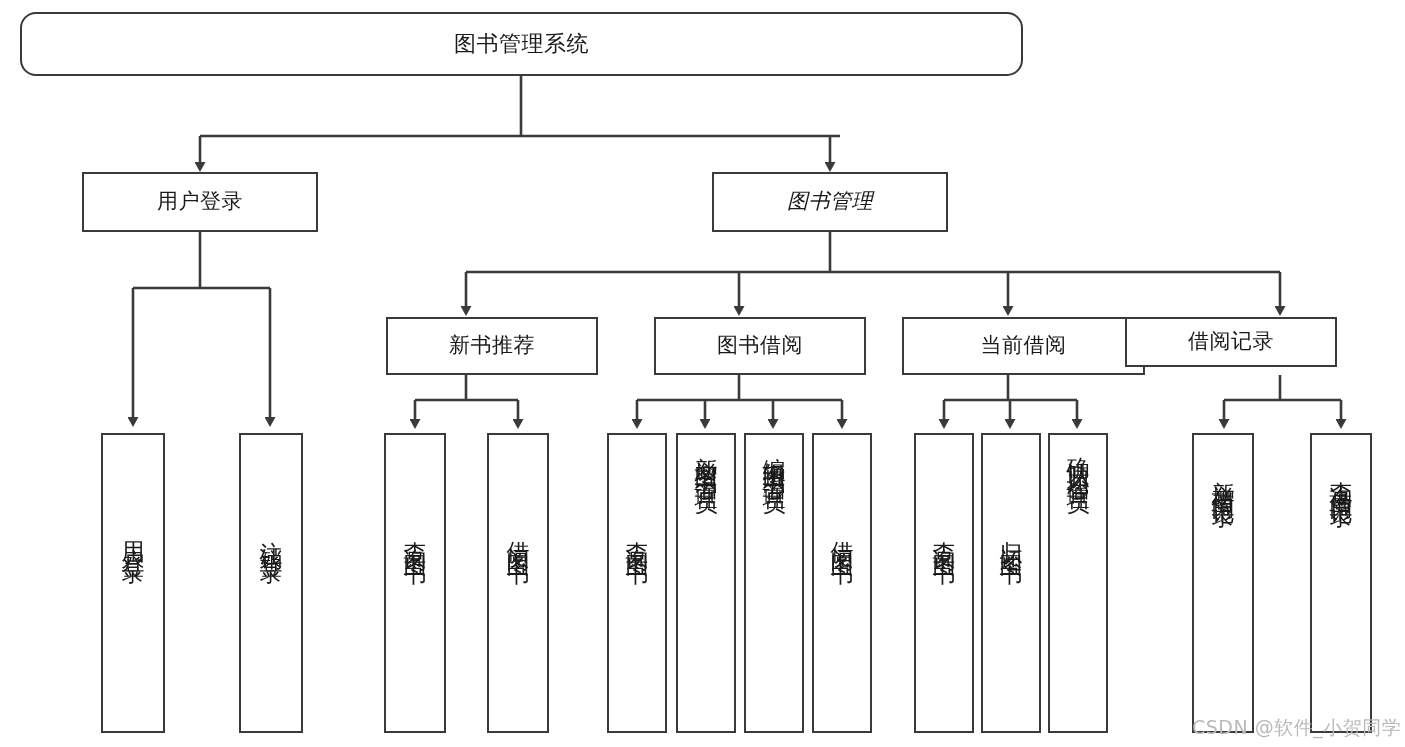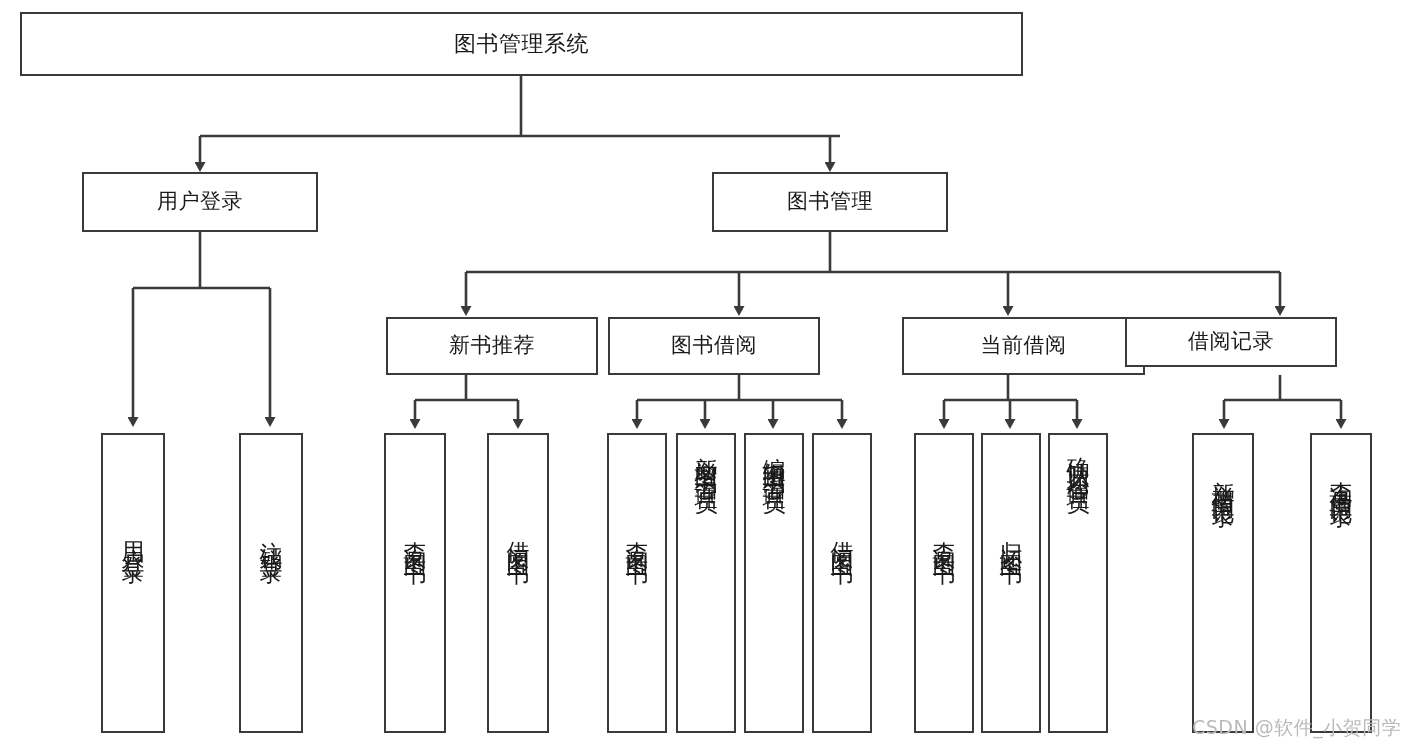--- a/index.html
+++ b/index.html
@@ -125,37 +125,37 @@
       <path d="M1010,400 L1010,420" marker-end="url(#arrow)"></path>
       <path d="M1077,400 L1077,420" marker-end="url(#arrow)"></path>
 
       <path d="M1280,375 L1280,400"></path>
       <path d="M1224,400 L1341,400"></path>
       <path d="M1224,400 L1224,420" marker-end="url(#arrow)"></path>
       <path d="M1341,400 L1341,420" marker-end="url(#arrow)"></path>
     </g>
   </svg>
 
-  <div class="node horiz root" style="left:20px; top:12px; width:1003px; height:64px;">
+  <div class="node horiz root" style="left:20px; top:12px; width:1003px; height:64px;border-radius:16px;">
     <span class="label">图书管理系统</span>
   </div>
 
   <div class="node horiz" style="left:82px; top:172px; width:236px; height:60px;">
     <span class="label">用户登录</span>
   </div>
 
-  <div class="node horiz" style="left:712px; top:172px; width:236px; height:60px;">
+  <div class="node horiz" style="left:712px; top:172px; width:236px; height:60px;font-style:italic;">
     <span class="label">图书管理</span>
   </div>
 
   <div class="node horiz" style="left:361px; top:317px; width:212px; height:58px;margin-left:25px;">
     <span class="label">新书推荐</span>
   </div>
 
-  <div class="node horiz" style="left:608px; top:317px; width:212px; height:58px;">
+  <div class="node horiz" style="left:654px; top:317px; width:212px; height:58px;">
     <span class="label">图书借阅</span>
   </div>
 
   <div class="node horiz" style="left:902px; top:317px; width:243px; height:58px;">
     <span class="label">当前借阅</span>
   </div>
 
   <div class="node horiz" style="left:1118px; top:317px; width:212px; height:50px;margin-left:7px;">
     <span class="label">借阅记录</span>
   </div>

